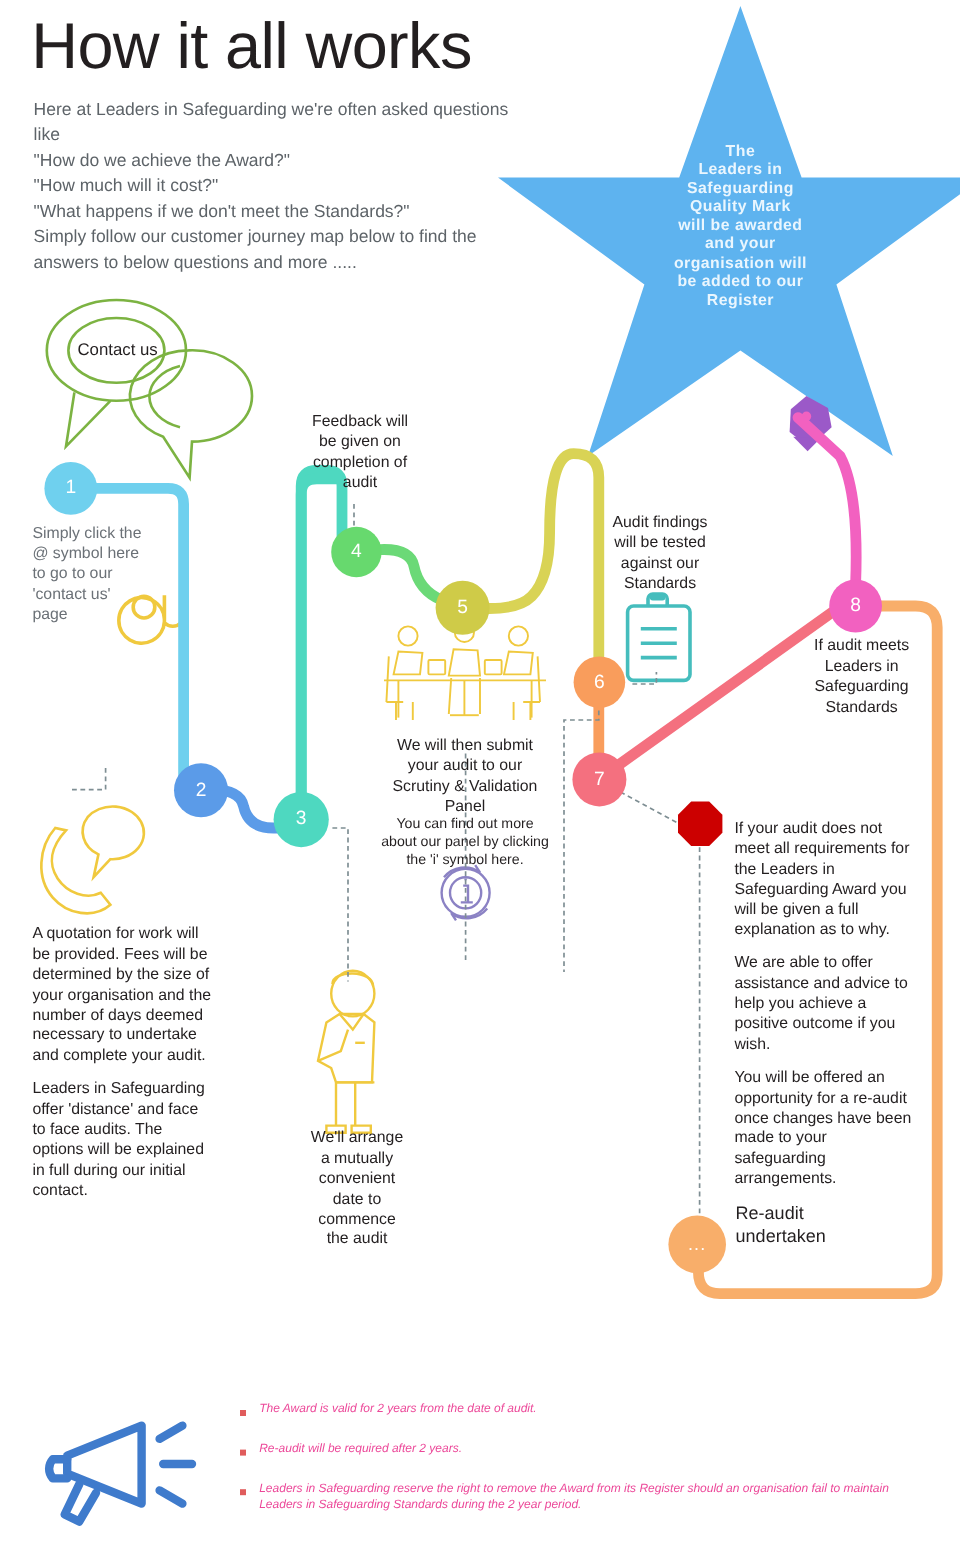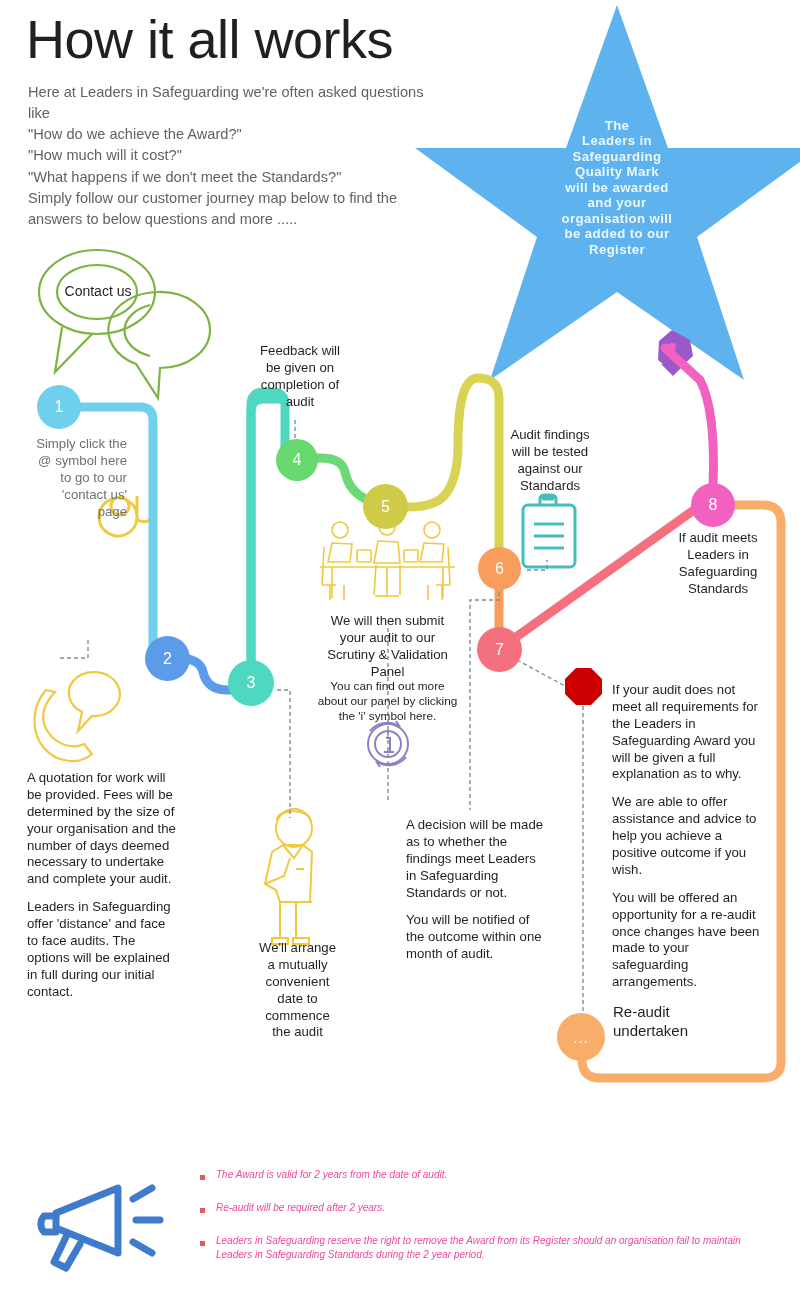--- a/index.html
+++ b/index.html
@@ -223,21 +223,21 @@
   <div class="node" style="left:477px; top:627px; width:45px; height:45px; background:#F4707F;">
     <span>7</span>
   </div>
   <div class="node" style="left:691px; top:483px; width:44px; height:44px; background:#F261C0;">
     <span>8</span>
   </div>
   <div class="node" style="left:557px; top:1013px; width:48px; height:48px; background:#F8AE6A; font-size:15px; letter-spacing:1px;">
     <span>...</span>
   </div>
 
-  <div class="tx grey" style="left:27px; top:436px; width:100px; white-space:pre-line;text-align:right;">Simply click the
+  <div class="tx grey" style="left:27px; top:436px; width:100px; white-space:pre-line;">Simply click the
 @ symbol here
 to go to our
 'contact us'
 page</div>
 
   <div class="tx" style="left:27px; top:770px; width:150px;">
     <p>A quotation for work will be provided. Fees will be determined by the size of your organisation and the number of days deemed necessary to undertake and complete your audit.</p>
     <p>Leaders in Safeguarding offer 'distance' and face to face audits. The options will be explained in full during our initial contact.</p>
   </div>
 
@@ -258,24 +258,20 @@
 Scrutiny &amp; Validation
 Panel</div>
   <div class="tx c" style="left:300px; top:679px; width:175px; font-size:11.8px; white-space:pre-line;">You can find out more
 about our panel by clicking
 the 'i' symbol here.</div>
 
   <div class="tx c" style="left:500px; top:427px; width:100px; white-space:pre-line;">Audit findings
 will be tested
 against our
 Standards</div>
-  <div class="tx" style="left:406px; top:817px; width:140px;">
-    <p>A decision will be made as to whether the findings meet Leaders in Safeguarding Standards or not.</p>
-    <p>You will be notified of the outcome within one month of audit.</p>
-  </div>
 
   <div class="tx" style="left:612px; top:682px; width:150px;">
     <p>If your audit does not meet all requirements for the Leaders in Safeguarding Award you will be given a full explanation as to why.</p>
     <p>We are able to offer assistance and advice to help you achieve a positive outcome if you wish.</p>
     <p>You will be offered an opportunity for a re-audit once changes have been made to your safeguarding arrangements.</p>
   </div>
 
   <div class="tx c" style="left:663px; top:530px; width:110px; white-space:pre-line;">If audit meets
 Leaders in
 Safeguarding

